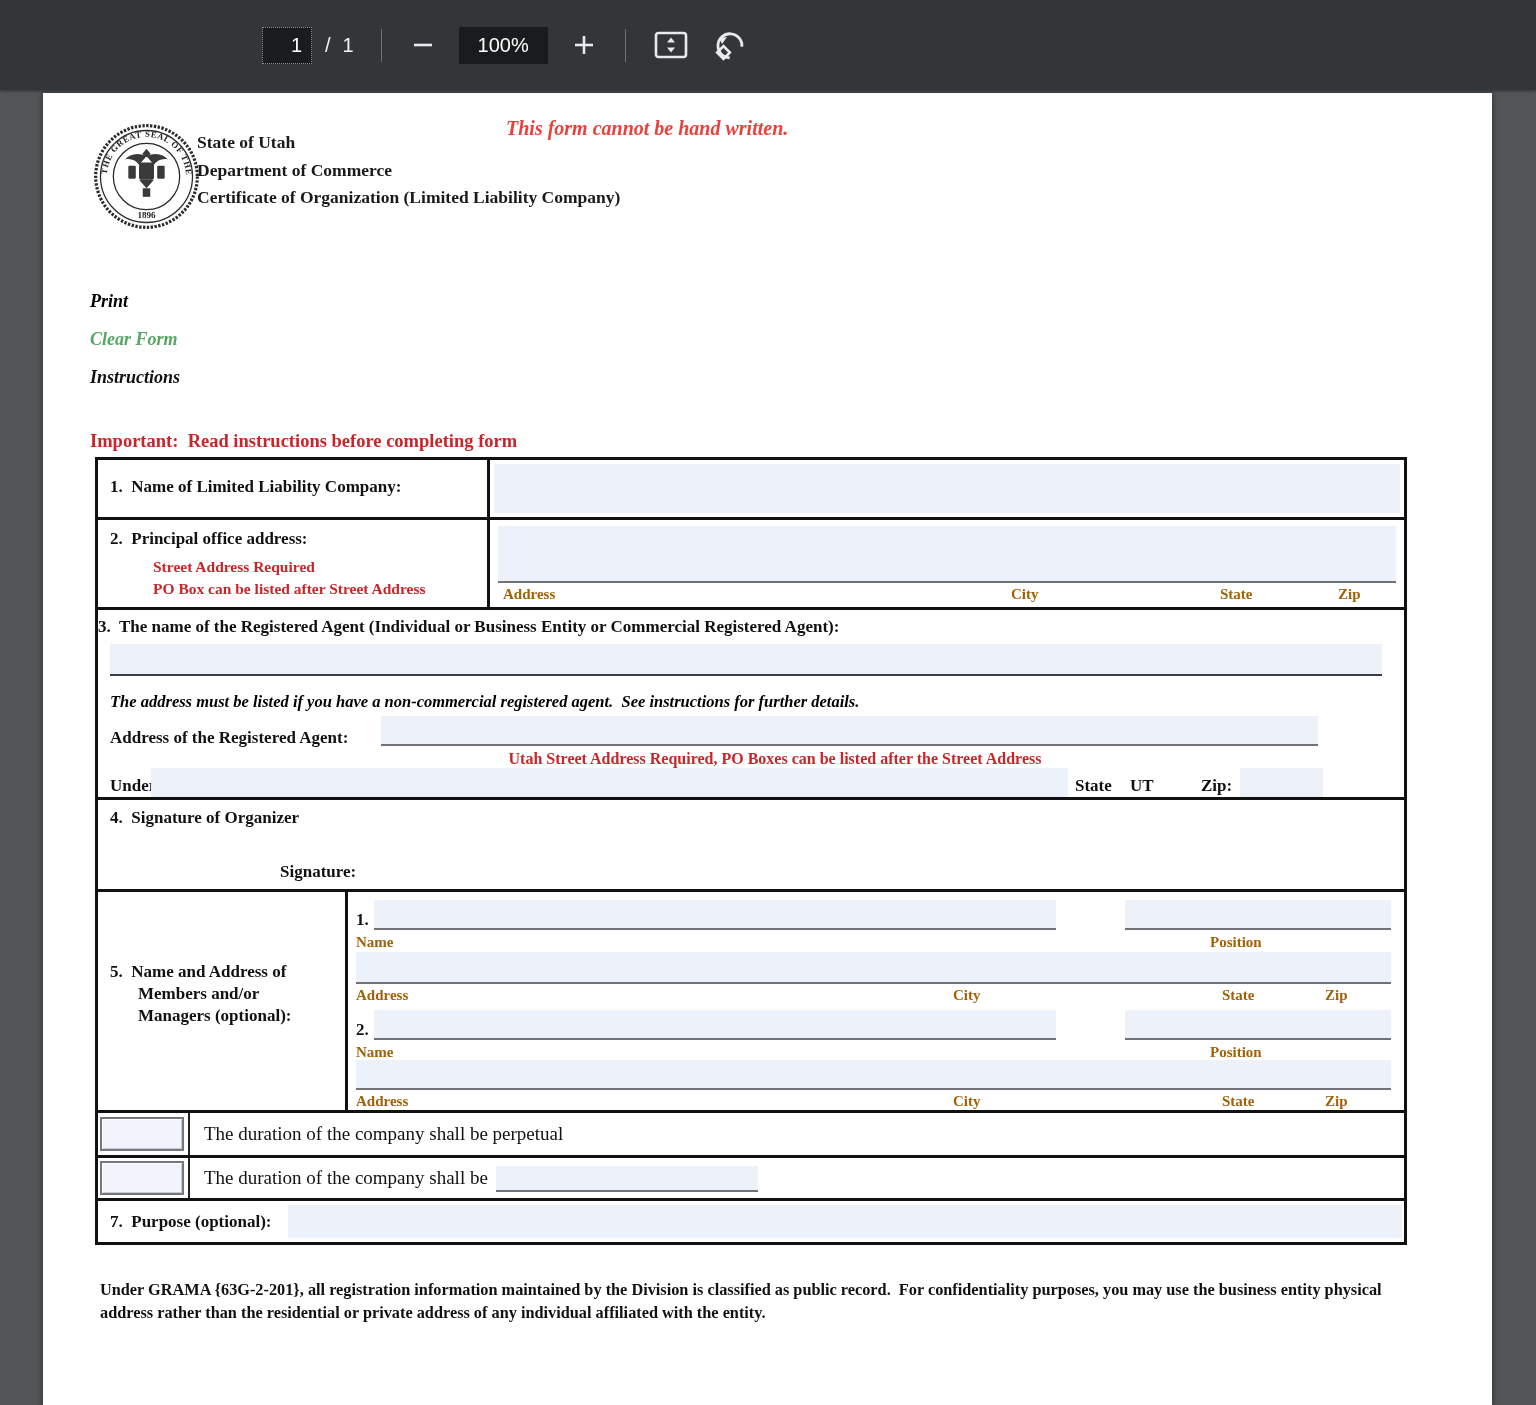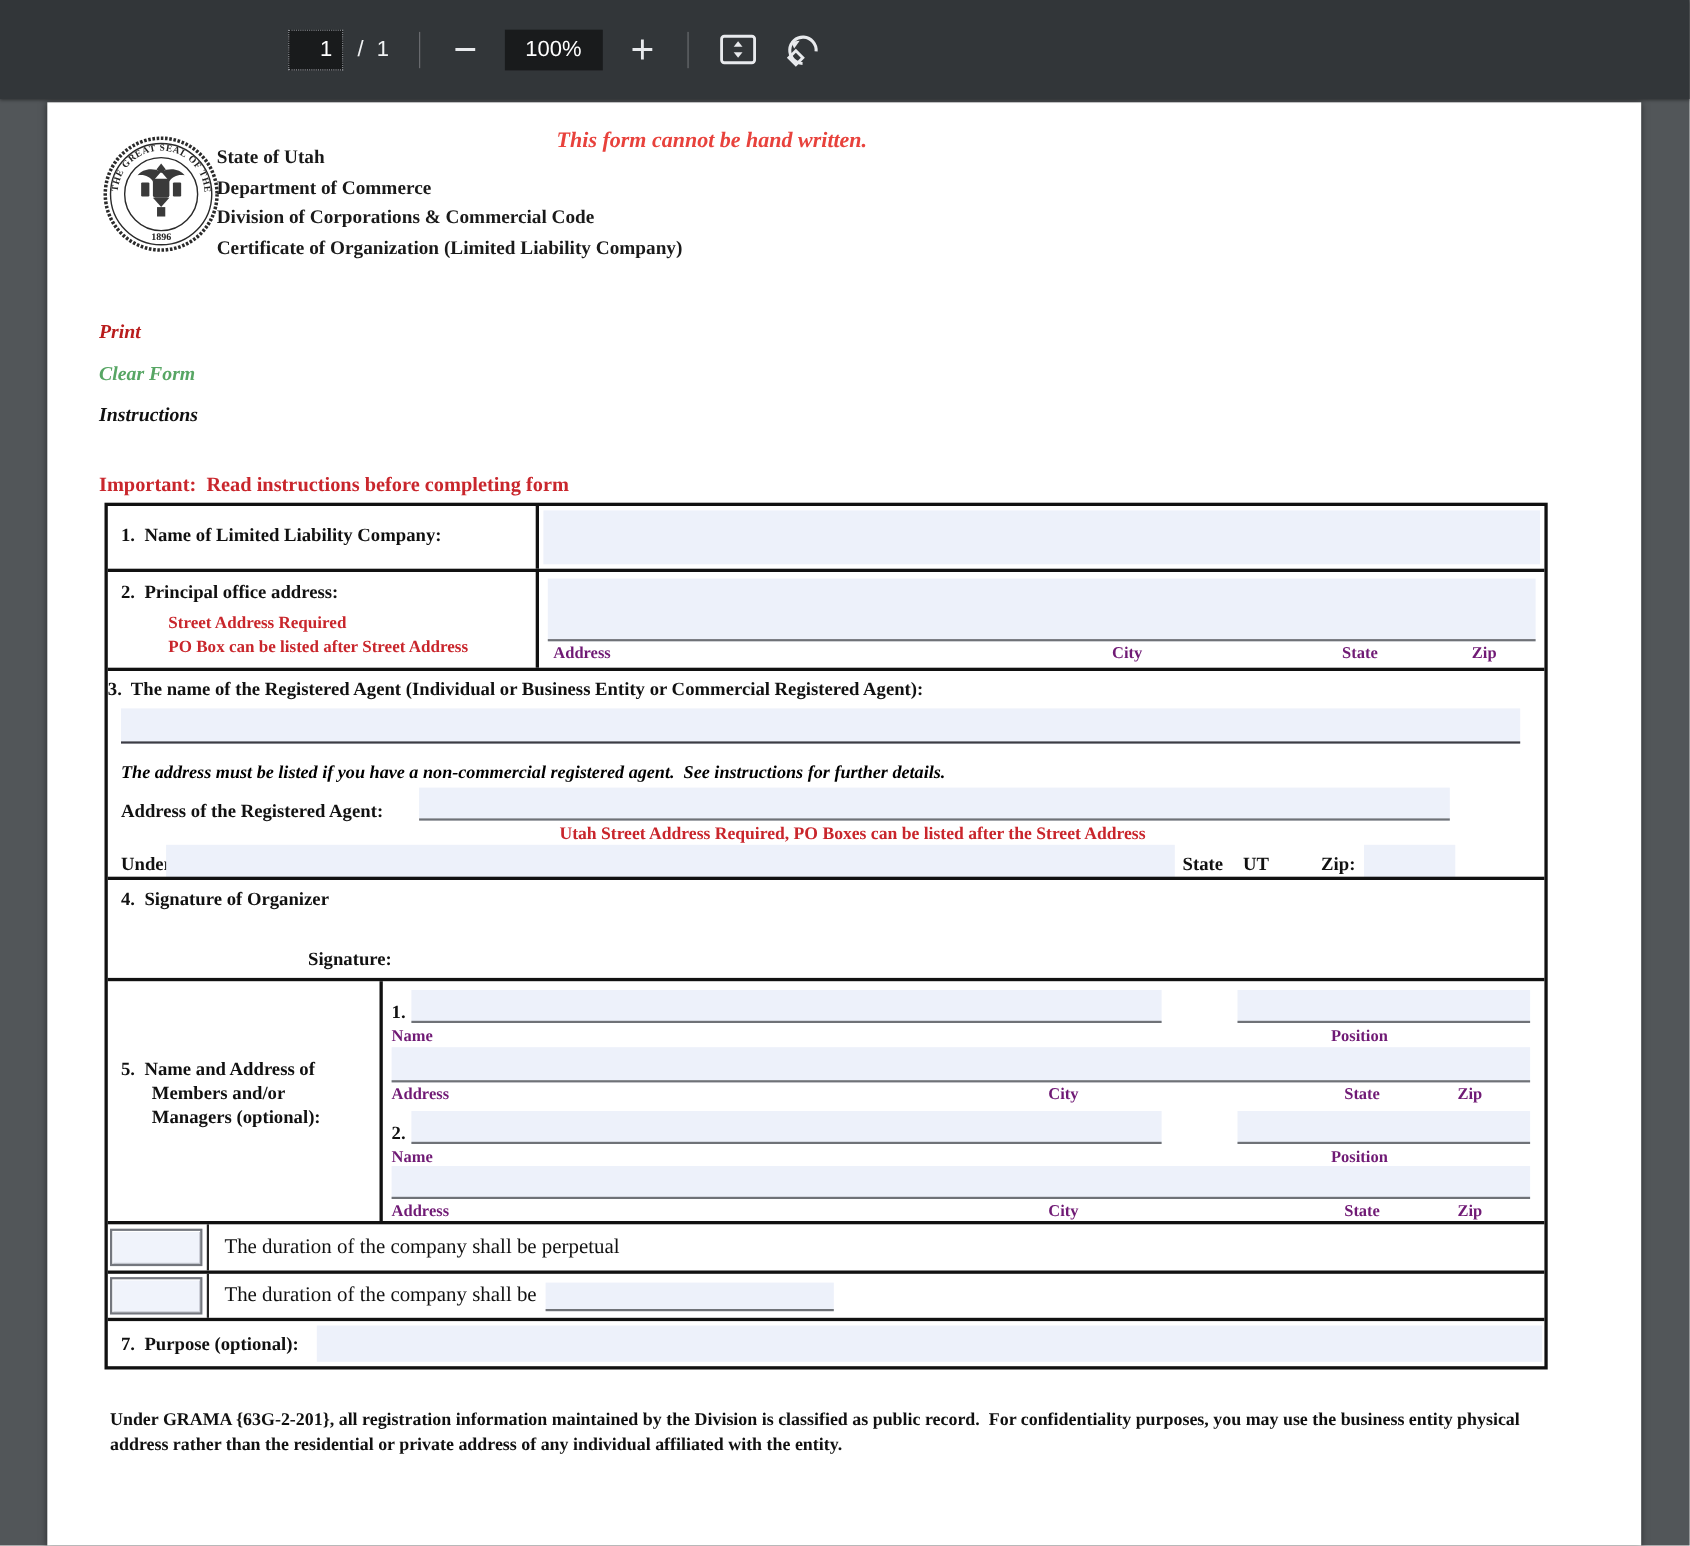--- a/index.html
+++ b/index.html
@@ -35,21 +35,21 @@
   
   .ftable { position:absolute; left:52px; top:364px; width:1312px; border:3px solid #111;
     background:#fff; }
   .frow { position:relative; display:flex; }
   .frow + .frow { border-top:3px solid #111; }
   .lcell { border-right:3px solid #111; position:relative; flex:none; }
   .rcell { position:relative; flex:1; }
   .lbl { font-family:"Liberation Serif","DejaVu Serif",serif; font-weight:bold;
     font-size:17px; color:#111; }
   .collbl { font-family:"Liberation Serif","DejaVu Serif",serif; font-weight:bold;
-    font-size:15px; color:#701a75; }
+    font-size:15px; color:#a16207; }
   .rednote { font-family:"Liberation Serif","DejaVu Serif",serif; font-weight:bold;
     font-size:15.5px; color:#c9262c; }
   .fld { position:absolute; background:#edf1fa; }
   .ul2 { border-bottom:2px solid #3c3c44; }
   .ul1 { border-bottom:2px solid #6f7277; }
   .chk { background:#f0f3fb; border:2px solid #74777e;
     box-shadow:inset 1px 1px 0 #fff, inset -1px -1px 0 #c8cbd4; cursor:pointer; }
   .durtext { font-family:"Liberation Serif","DejaVu Serif",serif; font-size:19px; color:#111; }
   .grama { font-family:"Liberation Serif","DejaVu Serif",serif; font-weight:bold;
     font-size:16.3px; line-height:1.42; color:#111; }
@@ -115,27 +115,26 @@
       <rect x="33" y="40" width="7" height="12" rx="1"></rect>
       <rect x="60" y="40" width="7" height="12" rx="1"></rect>
       <rect x="46.5" y="61" width="7" height="8"></rect>
     </g>
     <text x="50" y="89" text-anchor="middle" font-family="Liberation Serif, serif" font-size="8.5" font-weight="bold" fill="#222" data-bind="header.seal.year">1896</text>
   </svg>
 
   <div class="abs serif hline" style="left:154px; top:36px;">
     <div data-bind="header.agency_lines.0">State of Utah</div>
     <div data-bind="header.agency_lines.1">Department of Commerce</div>
-    <div data-bind="header.agency_lines.2">Division of Corporations &amp; Commercial Code</div>
     <div data-bind="header.agency_lines.3">Certificate of Organization (Limited Liability Company)</div>
   </div>
 
   <div class="abs serif warn" style="left:463px; top:24px;" data-bind="header.handwritten_warning">This form cannot be hand written.</div>
 
-  <div class="abs serif link" style="left:47px; top:198px; color:#b91c1c;" data-bind="links.print">Print</div>
+  <div class="abs serif link" style="left:47px; top:198px; color:#000000;" data-bind="links.print">Print</div>
   <div class="abs serif link" style="left:47px; top:236px; color:#57a664;" data-bind="links.clear_form">Clear Form</div>
   <div class="abs serif link" style="left:47px; top:274px; color:#111;" data-bind="links.instructions">Instructions</div>
 
   <div class="abs serif important" style="left:47px; top:338px;" data-bind="important_notice">Important:  Read instructions before completing form</div>
 
   <div class="ftable">
 
     <div class="frow" style="height:57px;">
       <div class="lcell" style="width:392px;">
         <div class="abs lbl" style="left:12px; top:17px;" data-bind="form.row1.label">1.  Name of Limited Liability Company:</div>

